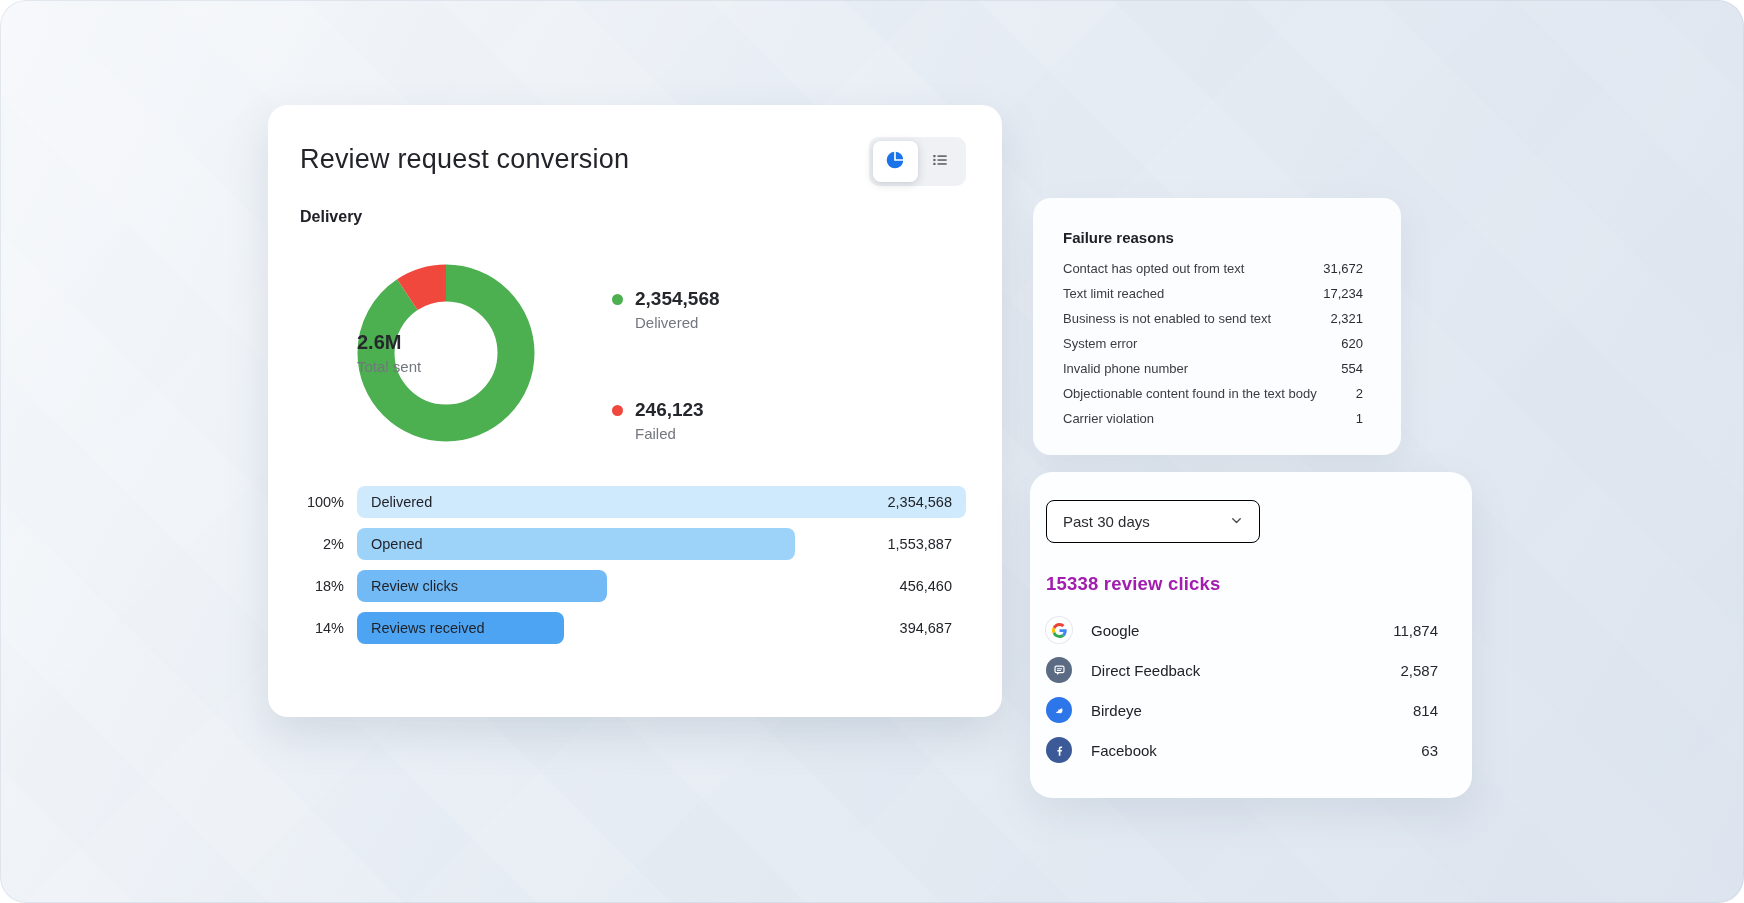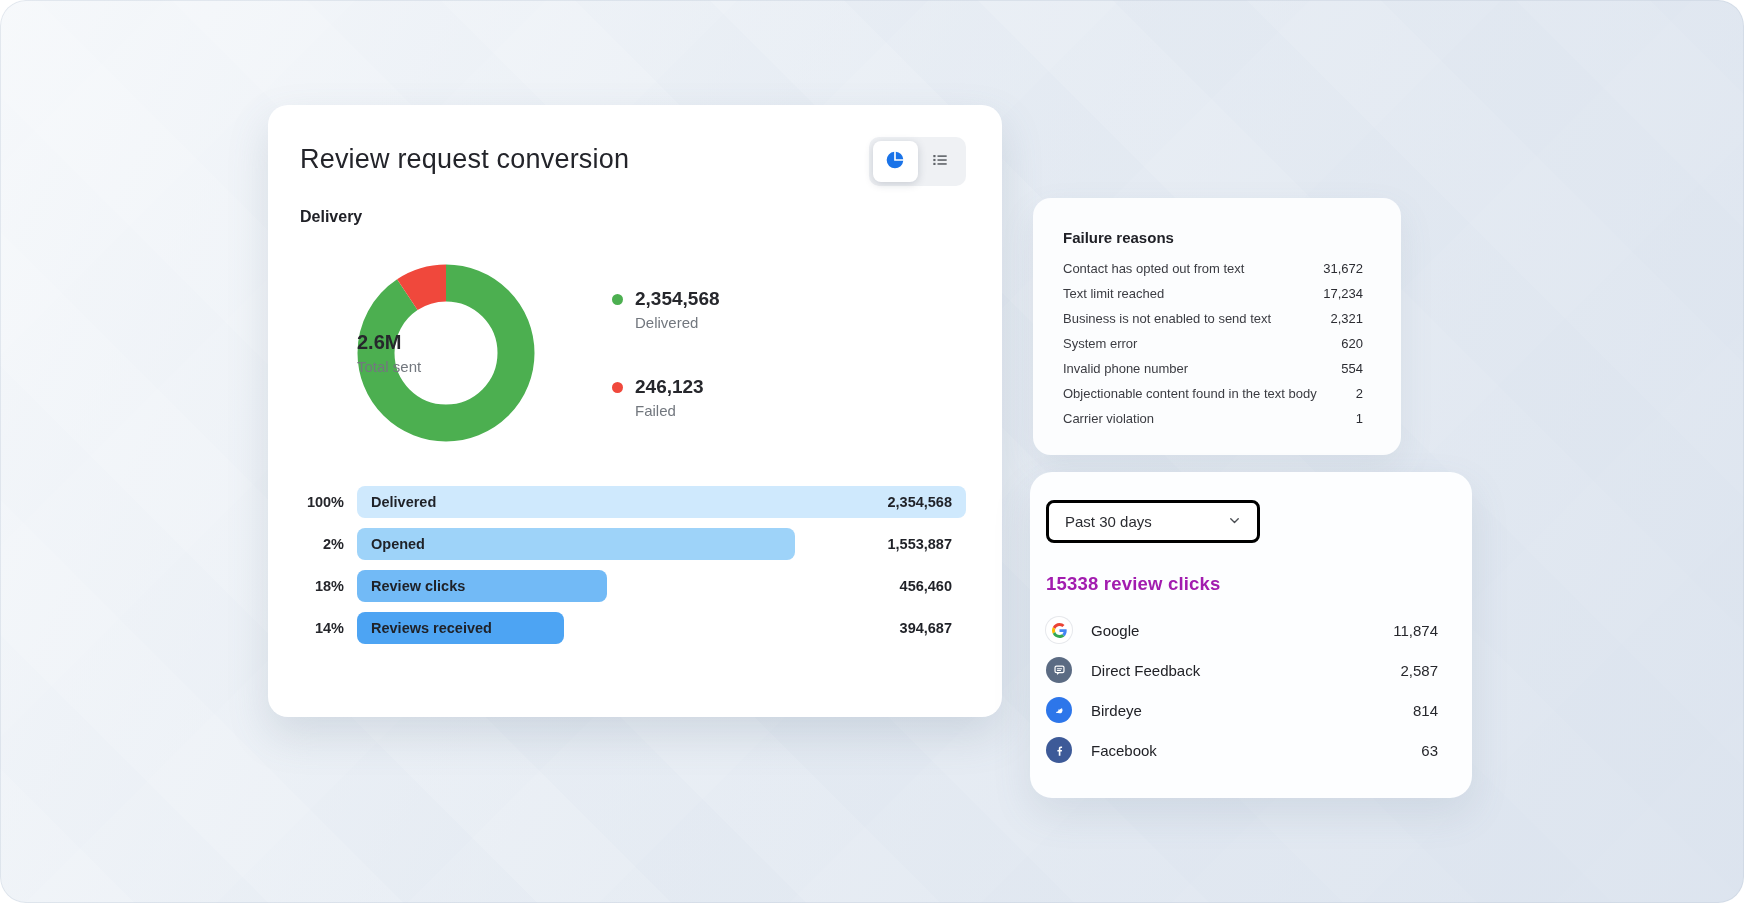--- a/index.html
+++ b/index.html
@@ -28,27 +28,27 @@
   .toggle-btn.active{ background:#fff; box-shadow:0 2px 8px rgba(60,70,90,.22); }
   .section-label{ margin-top:22px; font-size:16px; font-weight:700; color:#202127; }
 
   .donut-row{ display:flex; margin-top:38px; }
   .donut-wrap{ position:relative; width:178px; height:178px; margin-left:57px; }
   .donut-center{ position:absolute; inset:0; display:flex; flex-direction:column; align-items:flex-start; justify-content:center; }
   .donut-center .big{ font-size:20px; font-weight:700; color:#26272c; }
   .donut-center .sub{ font-size:15px; color:#72777e; margin-top:4px; }
   .legend{ margin-left:77px; padding-top:24px; }
   .legend-entry{ display:flex; gap:12px; }
-  .legend-entry + .legend-entry{ margin-top:45px; }
+  .legend-entry + .legend-entry{ margin-top:68px; }
   .legend-dot{ width:11px; height:11px; border-radius:50%; margin-top:6px; flex:none; }
   .legend-value{ font-size:19px; font-weight:700; color:#26272c; }
   .legend-name{ font-size:15px; color:#72777e; margin-top:4px; }
 
   .funnel{ margin-top:44px; }
-  .funnel-row{ display:flex; align-items:center; height:32px; margin-bottom:10px;font-weight:bold; }
+  .funnel-row{ display:flex; align-items:center; height:32px; margin-bottom:10px; }
   .funnel-pct{ width:44px; margin-right:13px; text-align:right; font-size:14.5px; color:#25262b; flex:none; }
   .funnel-track{ position:relative; flex:1; height:32px; }
   .funnel-bar{ position:absolute; left:0; top:0; height:100%; border-radius:8px; display:flex; align-items:center; padding-left:14px; font-size:14.5px; color:#1f2127; }
   .funnel-value{ position:absolute; right:14px; top:50%; transform:translateY(-50%); font-size:14.5px; color:#1f2127; }
 
   
   .failure-card{
     left:1033px; top:198px; width:368px; height:257px; border-radius:18px;
     padding:31px 38px 0 30px; background:#fcfdfe;
     box-shadow:0 14px 34px rgba(96,114,140,.10);
@@ -58,21 +58,21 @@
   .failure-label{ flex:1; font-size:13px; color:#3b3c42; }
   .failure-value{ font-size:13px; color:#2c2d33; margin-left:12px; white-space:nowrap; }
 
   
   .clicks-card{
     left:1030px; top:472px; width:442px; height:326px; border-radius:22px;
     padding:28px 34px 0 16px; background:#fdfeff;
     box-shadow:0 16px 38px rgba(96,114,140,.13);
   }
   .period-select{
-    width:214px; height:43px; border:3px solid #000000; border-radius:8px; background:#fff;
+    width:214px; height:43px; border:1px solid #000000; border-radius:8px; background:#fff;
     display:flex; align-items:center; justify-content:space-between; padding:0 15px 0 16px;
     font-size:15px; color:#2b2c31; cursor:pointer;
   }
   .clicks-heading{ margin-top:30px; font-size:18.5px; font-weight:700; color:#a21caf; letter-spacing:.2px; }
   .clicks-rows{ margin-top:15px; }
   .click-row{ display:flex; align-items:center; height:40px; }
   .src-icon{ width:26px; height:26px; border-radius:50%; flex:none; display:flex; align-items:center; justify-content:center; margin-right:19px; }
   .src-icon.google{ background:#fff; box-shadow:0 0 0 1px #e6e8ec; }
   .src-label{ font-size:15px; color:#212227; }
   .src-value{ margin-left:auto; font-size:15px; color:#26272c; }

